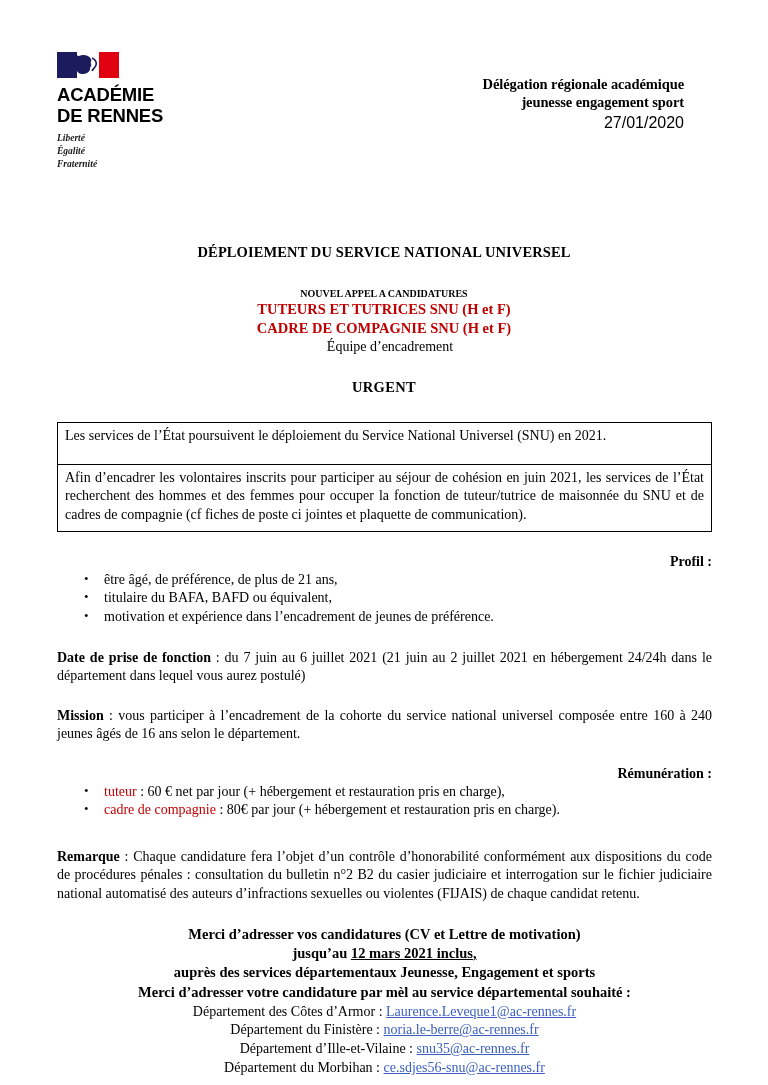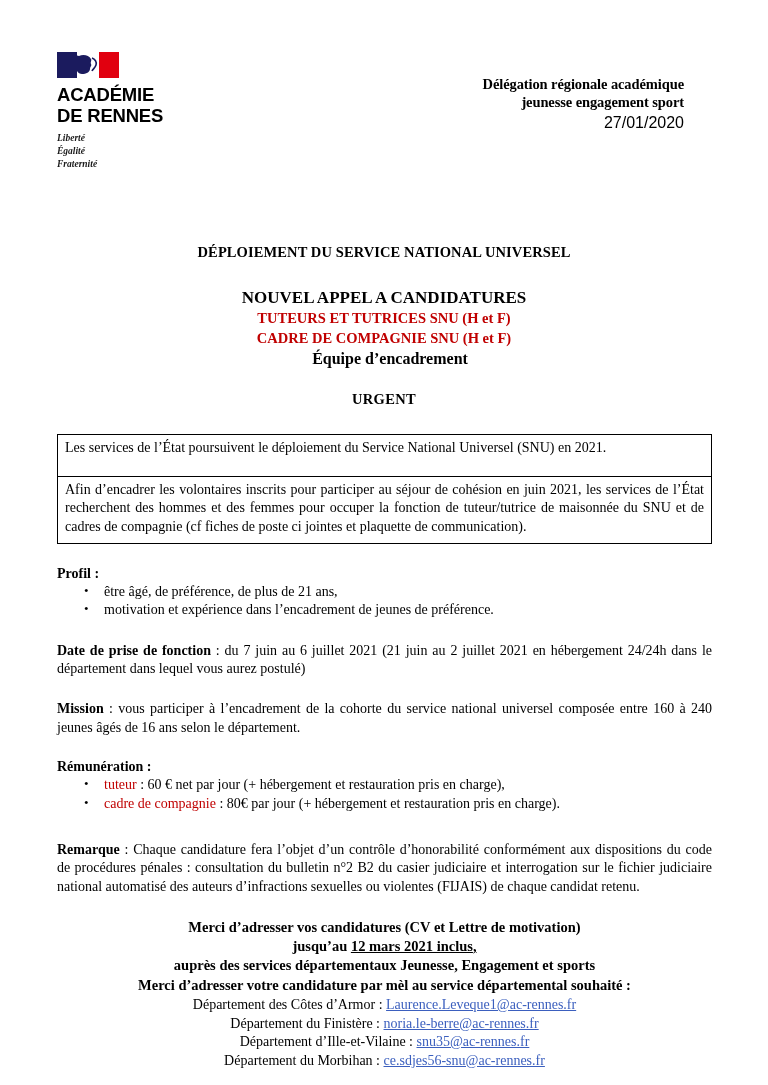--- a/index.html
+++ b/index.html
@@ -103,32 +103,32 @@
   .title-main {
     font-weight: bold;
     font-size: 14.5px;
     letter-spacing: 0.1px;
   }
   .title-sub-wrap {
     margin-top: 26px;
   }
   .title-sub {
     font-weight: bold;
-    font-size: 17px;
+    font-size: 10px;
     line-height: 1.32;
   }
   .title-red {
     font-weight: bold;
     font-size: 14.5px;
     line-height: 1.32;
     color: #c00000;
   }
   .title-equipe {
-    font-weight: bold;
-    font-size: 16px;
+    font-weight: normal;
+    font-size: 14px;
     line-height: 1.32;
     margin-left: 12px;
   }
   .urgent {
     margin-top: 22px;
     font-weight: bold;
     font-size: 14.5px;
     letter-spacing: 0.3px;
   }
 
@@ -154,20 +154,21 @@
   
   .body {
     margin: 0 56px 0 57px;
     font-size: 14px;
   }
   .section {
     margin-top: 22px;
   }
   .lbl {
     font-weight: bold;
+    text-align: right;
   }
   .para {
     font-size: 14px;
     line-height: 1.3;
     text-align: justify;
   }
   .para-j {
     text-align: justify;
     text-justify: inter-word;
   }
@@ -276,20 +277,21 @@
     <div class="intro-row first">Les services de l’État poursuivent le déploiement du Service National Universel (SNU) en 2021.</div>
     <div class="intro-row second">Afin d’encadrer les volontaires inscrits pour participer au séjour de cohésion en juin 2021, les services de l’État recherchent des hommes et des femmes pour occuper la fonction de tuteur/tutrice de maisonnée du SNU  et de cadres de compagnie (cf fiches de poste ci jointes et plaquette de communication).</div>
   </div>
 
   <div class="body">
 
     <div class="section">
       <div class="lbl">Profil :</div>
       <ul class="bullets">
         <li>être âgé, de préférence, de plus de 21 ans,</li>
+        <li>titulaire du BAFA, BAFD ou équivalent,</li>
         <li>motivation et expérience dans l’encadrement de jeunes de préférence.</li>
       </ul>
     </div>
 
     <div class="section">
       <div class="para para-j"><span class="lbl">Date de prise de fonction</span><span> : du 7 juin au 6 juillet 2021 (21 juin au 2 juillet 2021 en hébergement 24/24h dans le département dans lequel vous aurez postulé)</span></div>
     </div>
 
     <div class="section">
       <div class="para para-j"><span class="lbl">Mission</span><span> : vous participer à l’encadrement de la cohorte du service national universel composée entre 160 à 240 jeunes âgés de 16 ans selon le département.</span></div>

